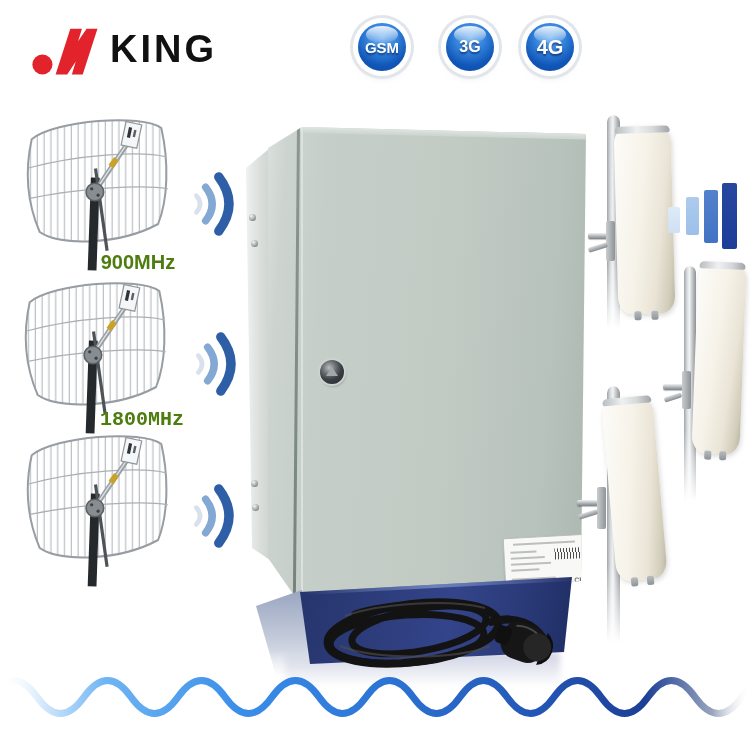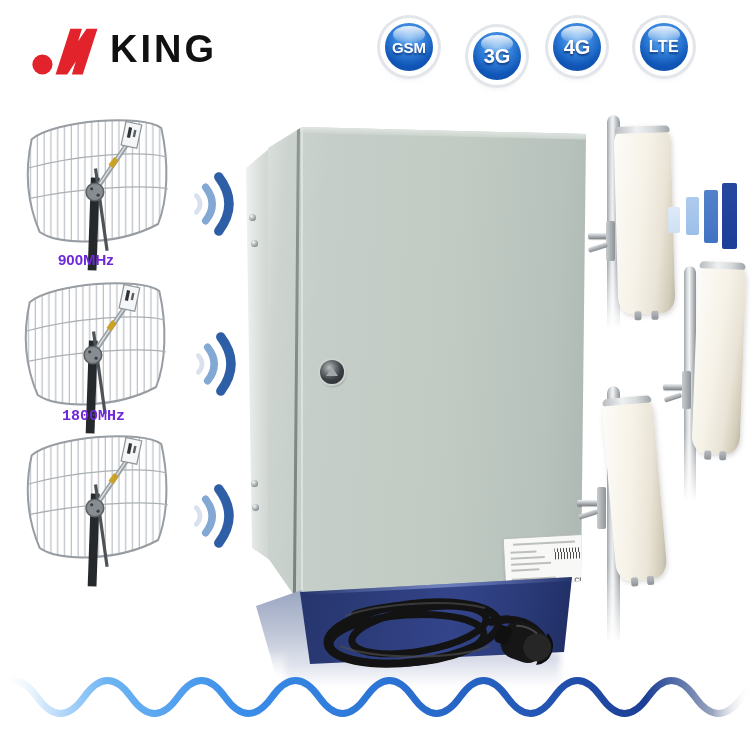--- a/index.html
+++ b/index.html
@@ -11,33 +11,33 @@
   #logo-icon{left:28px;top:18px;width:80px;height:62px;}
   #logo-text{left:104px;top:26px;height:46px;display:flex;align-items:center;}
   #logo-king{font-size:38px;font-weight:400;color:#1d1d1d;letter-spacing:1px;}
   #logo-tone{font-size:38px;font-weight:700;color:#111;letter-spacing:3px;margin-left:6px;}
 
   
   .badge{position:absolute;width:48px;height:48px;border-radius:50%;
     display:flex;align-items:center;justify-content:center;color:#fff;font-weight:700;
     background:radial-gradient(circle at 50% 30%,#6fb1f0 0%,#3180da 38%,#1157b8 68%,#0c4aa6 100%);
     box-shadow:0 0 0 5px #ffffff,0 0 0 8px #e2e6ea,0 5px 7px rgba(130,140,155,.5);
-    text-shadow:0 2px 2px rgba(0,20,80,.6);margin-left:27px;}
+    text-shadow:0 2px 2px rgba(0,20,80,.6);}
   .badge::before{content:"";position:absolute;left:8px;right:8px;top:3px;height:17px;border-radius:50%;
     background:linear-gradient(rgba(255,255,255,.9),rgba(255,255,255,.05));}
   .badge span{position:relative;z-index:1;}
   #bg-gsm{left:358px;top:23px;font-size:15px;}
-  #bg-3g{left:446px;top:32px;font-size:20px;}
+  #bg-3g{left:446px;top:23px;font-size:16px;}
   #bg-4g{left:526px;top:23px;font-size:20px;}
   #bg-lte{left:613px;top:23px;font-size:16px;letter-spacing:.5px;}
 
   
   .dish{width:185px;height:160px;}
   .arcs{width:62px;height:84px;}
-  .freq-label{position:absolute;width:160px;font-size:15px;font-weight:700;color:#6d28d9;}
+  .freq-label{position:absolute;width:160px;text-align:center;font-size:20px;font-weight:700;color:#4d7c0f;}
   #d1{left:8px;top:112px;} #w1{left:184px;top:162px;} #l1{left:58px;top:251px;}
   #d2{left:6px;top:275px;} #w2{left:186px;top:322px;} #l2{left:62px;top:408px;font-family:Liberation Mono, monospace;}
   #d3{left:8px;top:428px;} #w3{left:184px;top:474px;} #l3{left:64px;top:561px;}
 
   
   #cab-side{left:244px;top:146px;width:26px;height:414px;
     background:linear-gradient(90deg,#f2f4f3,#dadfdc 60%,#ced4d1);
     clip-path:polygon(2px 22px,26px 2px,26px 414px,8px 402px);}
   .bolt{position:absolute;width:7px;height:7px;border-radius:50%;
     background:radial-gradient(circle at 35% 30%,#f4f5f5,#9aa0a3 60%,#565b5e);}
@@ -171,23 +171,20 @@
 
   <div class="badge" id="bg-gsm">
       <span>GSM</span>
     </div>
   <div class="badge" id="bg-3g">
       <span>3G</span>
     </div>
   <div class="badge" id="bg-4g">
       <span>4G</span>
     </div>
-  <div class="badge" id="bg-lte">
-      <span>LTE</span>
-    </div>
 
   <svg id="d1" class="abs dish" preserveAspectRatio="none">
       <use href="#sym-dish"></use>
     </svg>
   <svg id="w1" class="abs arcs">
       <use href="#sym-arcs"></use>
     </svg>
   <div id="l1" class="freq-label">900MHz</div>
 
   <svg id="d2" class="abs dish" preserveAspectRatio="none">

